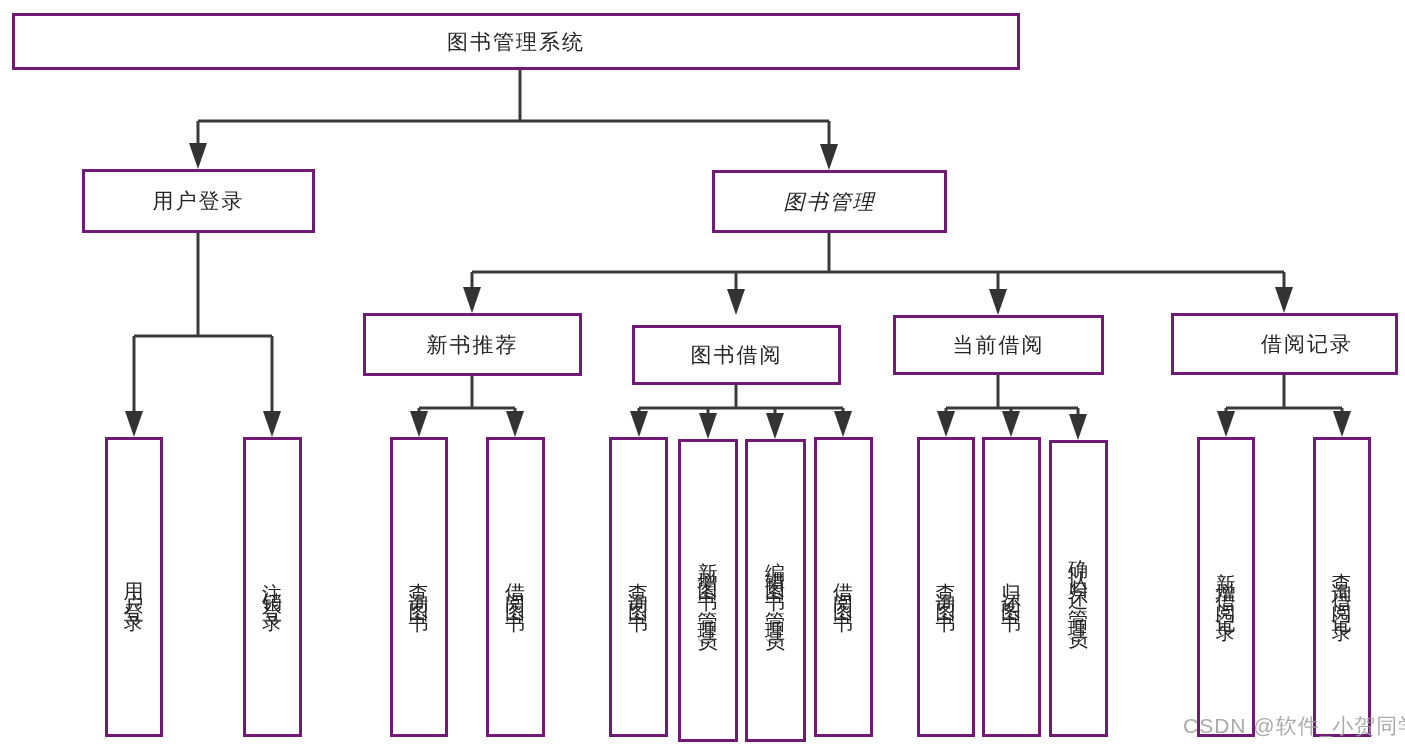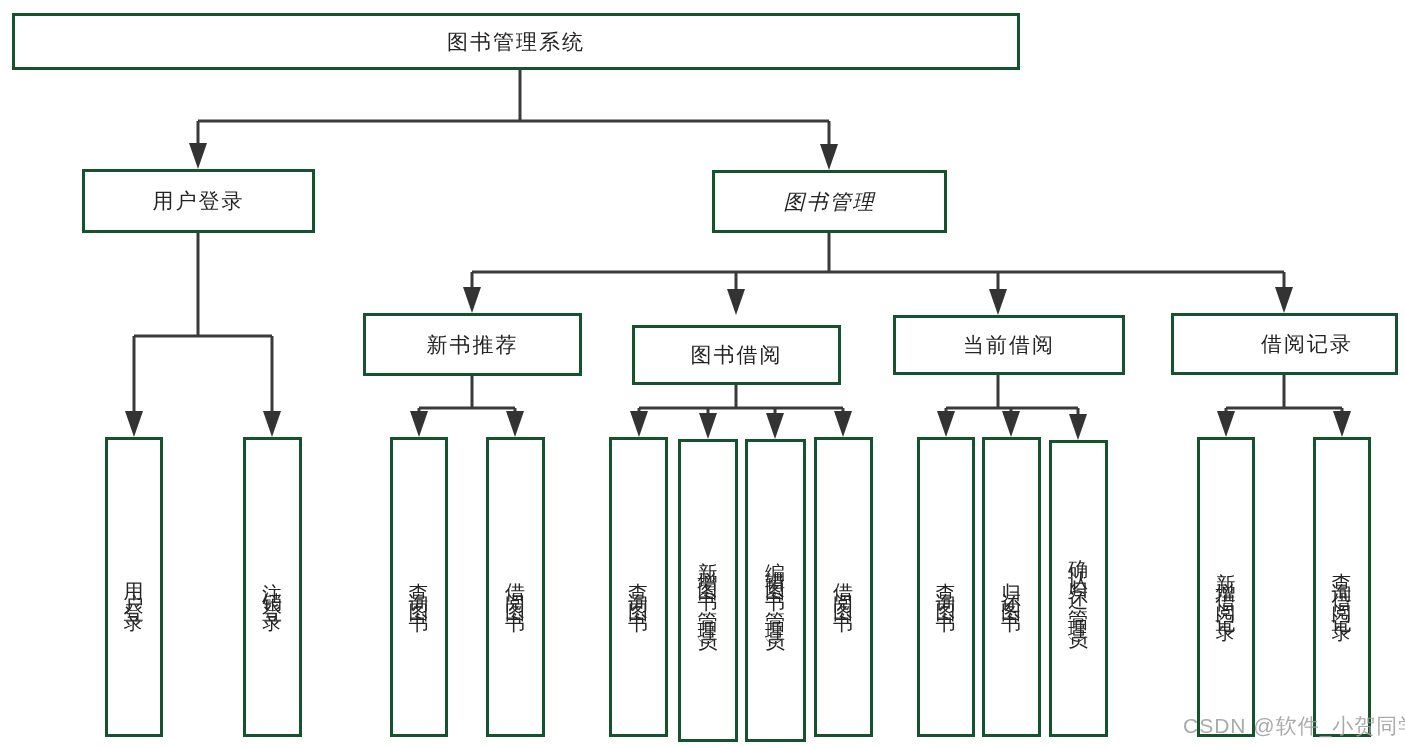--- a/index.html
+++ b/index.html
@@ -15,21 +15,21 @@
   .connectors {
     position: absolute;
     left: 0; top: 0;
     width: 1405px; height: 747px;
     z-index: 1;
   }
   .node {
     position: absolute;
     box-sizing: border-box;
     background: #ffffff;
-    border: 3px solid #14532d;
+    border: 3px solid #701a75;
     display: flex;
     align-items: center;
     justify-content: center;
     z-index: 2;
   }
   .node.h .label {
     font-size: 21px;
     letter-spacing: 2px;
     white-space: nowrap;
   }
@@ -107,21 +107,21 @@
   <div class="node h" style="left:712px; top:170px; width:235px; height:63px;font-style:italic;">
     <span class="label">图书管理</span>
   </div>
 
   <div class="node h" style="left:363px; top:313px; width:219px; height:63px;">
     <span class="label">新书推荐</span>
   </div>
   <div class="node h" style="left:632px; top:325px; width:209px; height:60px;">
     <span class="label">图书借阅</span>
   </div>
-  <div class="node h" style="left:893px; top:315px; width:232px; height:60px;text-align:right;">
+  <div class="node h" style="left:893px; top:315px; width:211px; height:60px;text-align:right;">
     <span class="label">当前借阅</span>
   </div>
   <div class="node h" style="left:1171px; top:313px; width:227px; height:62px;padding-left:45px;">
     <span class="label">借阅记录</span>
   </div>
 
   <div class="node v" style="left:105px; top:437px; width:58px; height:300px;">
     <span class="label">用户登录</span>
   </div>
   <div class="node v" style="left:243px; top:437px; width:59px; height:300px;">

